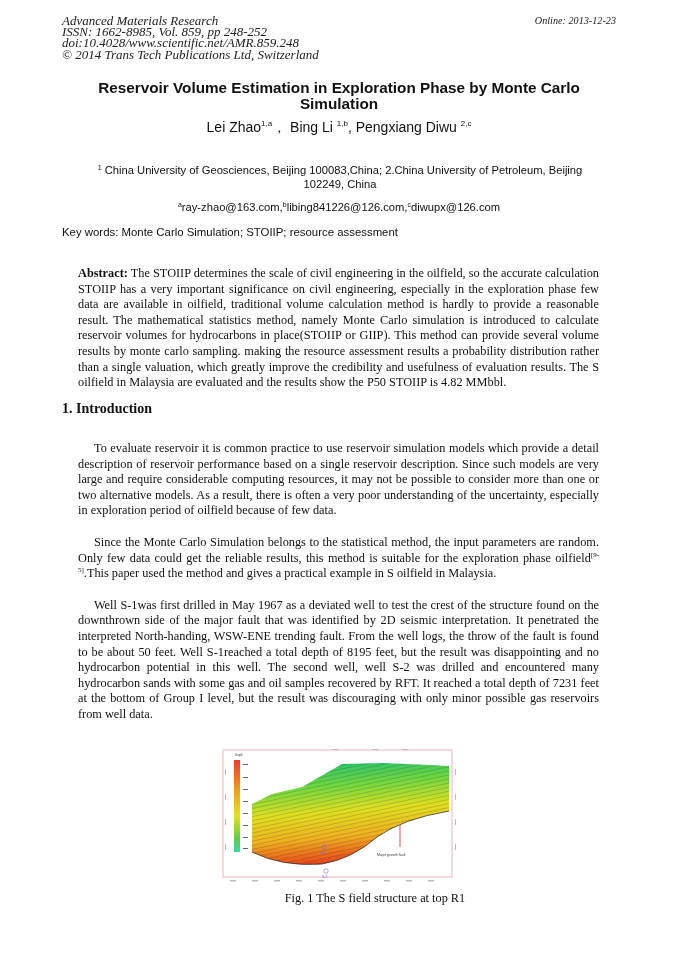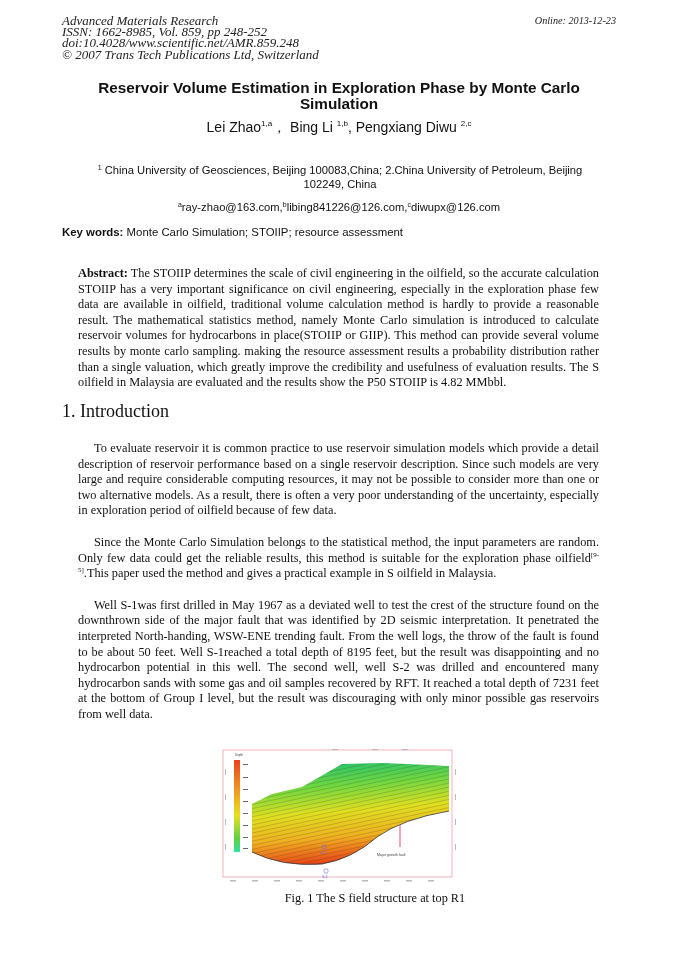--- a/index.html
+++ b/index.html
@@ -11,43 +11,43 @@
   .title { position: absolute; left: 70px; width: 538px; top: 80px; text-align: center; font-family: "Liberation Sans", sans-serif; font-weight: bold; font-size: 15.3px; line-height: 16px; color: #111; }
   .authors { position: absolute; left: 0; width: 678px; top: 119px; text-align: center; font-family: "Liberation Sans", sans-serif; font-size: 14px; color: #111; }
   .authors sup { font-size: 8px; vertical-align: 6px; }
 
   .affil { position: absolute; left: 90px; width: 500px; top: 161px; text-align: center; font-family: "Liberation Sans", sans-serif; font-size: 11.2px; line-height: 14px; color: #111; }
   .affil sup { font-size: 7px; vertical-align: 4px; }
   .emails { position: absolute; left: 0; width: 678px; top: 201px; text-align: center; font-family: "Liberation Sans", sans-serif; font-size: 11.2px; color: #111; }
   .emails sup { font-size: 7px; vertical-align: 4px; }
 
   .keywords { position: absolute; left: 62px; top: 226px; font-family: "Liberation Sans", sans-serif; font-size: 11.4px; color: #111; }
-  .keywords b { font-weight: bold; margin-top: 48px; }
+  .keywords b { font-weight: normal; margin-top: 48px; }
 
   .body-text { position: absolute; left: 62px; width: 553px; font-family: "Liberation Serif", serif; font-size: 12.3px; line-height: 15.6px; text-align: justify; color: #111; }
   .body-text p { margin: 16px; }
   .indent { text-indent: 16px; }
   .abstract { top: 250px; }
   .abstract b { font-weight: bold; }
 
-  .section-heading { position: absolute; left: 62px; top: 401px; font-family: "Liberation Serif", serif; font-weight: normal; font-size: 18px; color: #111; }
+  .section-heading { position: absolute; left: 62px; top: 401px; font-family: "Liberation Serif", serif; font-weight: bold; font-size: 14px; color: #111; }
   .intro { top: 425px; }
   .intro sup { font-size: 7px; vertical-align: 5px; line-height: 0; }
 
   .figure { position: absolute; left: 222px; top: 749px; width: 234px; height: 136px; }
   .caption { position: absolute; left: 0; width: 678px; top: 891px; text-align: center; font-family: "Liberation Serif", serif; font-size: 12.3px; color: #111; margin-left: 36px; }
 </style>
 </head>
 <body>
 
 <div class="header">
   <div>Advanced Materials Research</div>
   <div>ISSN: 1662-8985, Vol. 859, pp 248-252</div>
   <div>doi:10.4028/www.scientific.net/AMR.859.248</div>
-  <div>© 2007 Trans Tech Publications Ltd, Switzerland</div>
+  <div>© 2014 Trans Tech Publications Ltd, Switzerland</div>
 </div>
 <div class="header-right">Online: 2013-12-23</div>
 
 <div class="title">Reservoir Volume Estimation in Exploration Phase by Monte Carlo Simulation</div>
 
 <div class="authors">
   <span>Lei Zhao</span><sup>1,a</sup><span>，</span>
   <span>Bing Li </span><sup>1,b</sup><span>, </span><span>Pengxiang Diwu </span><sup>2,c</sup>
 </div>
 

